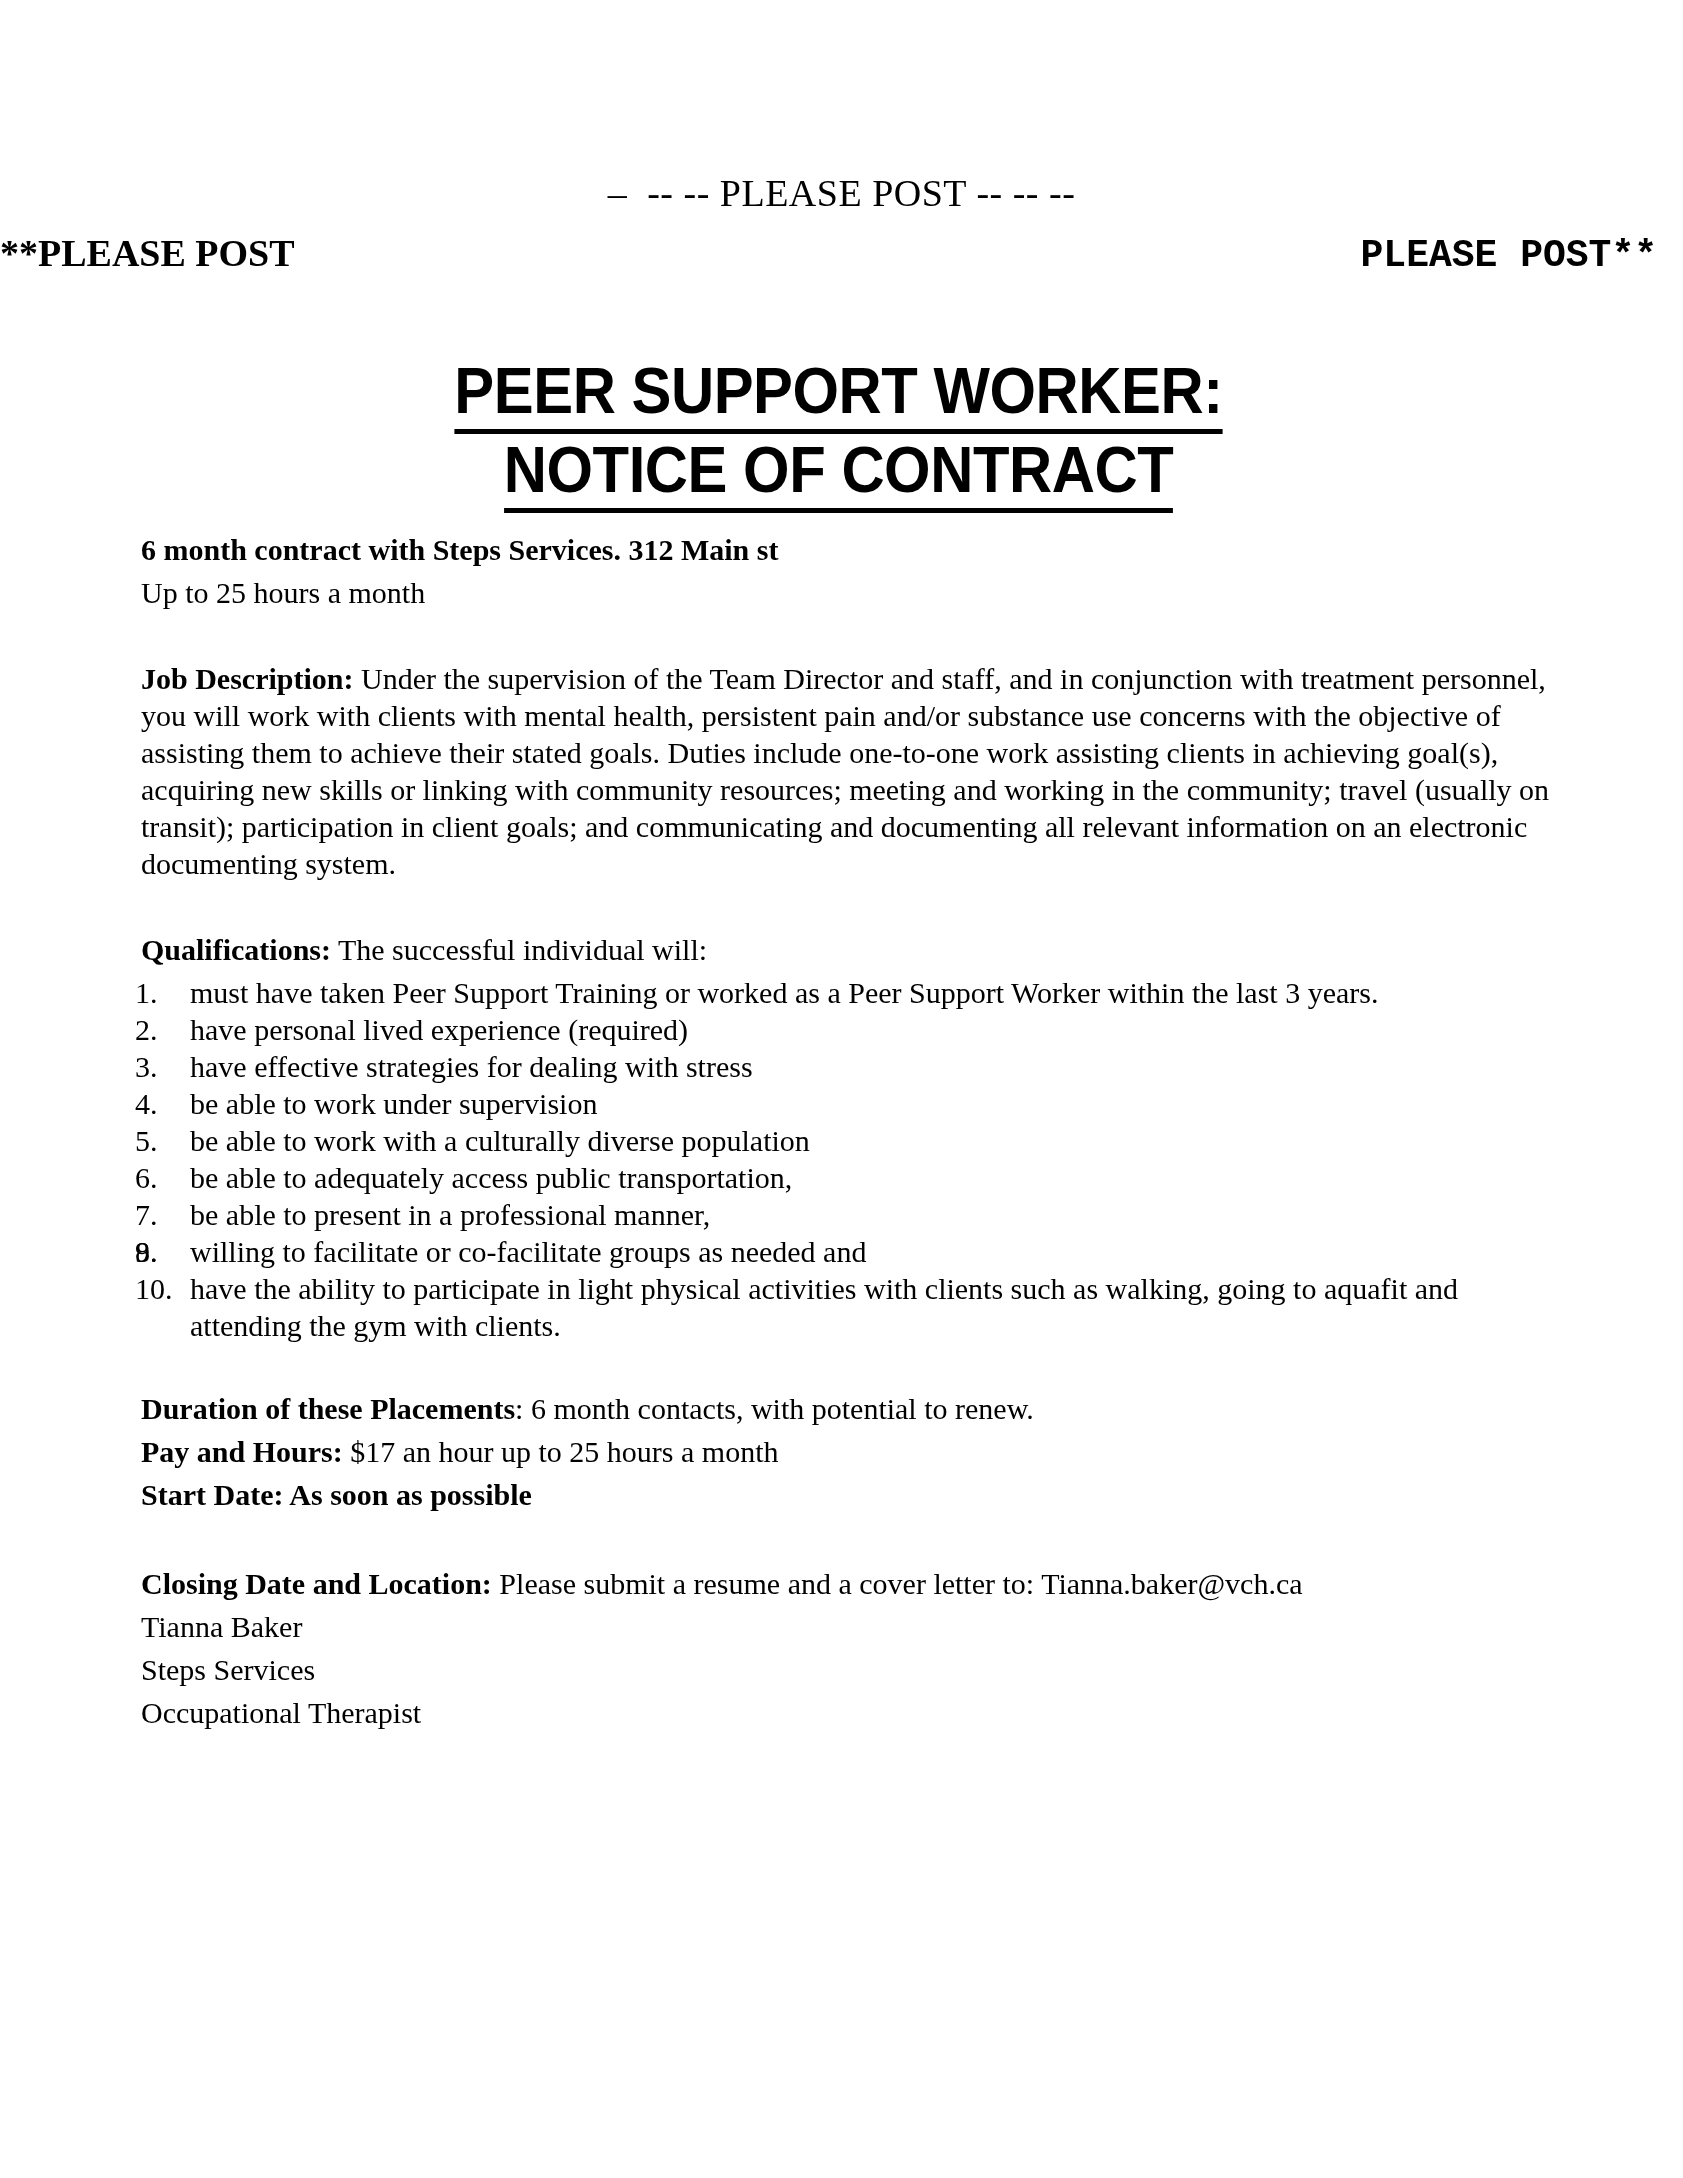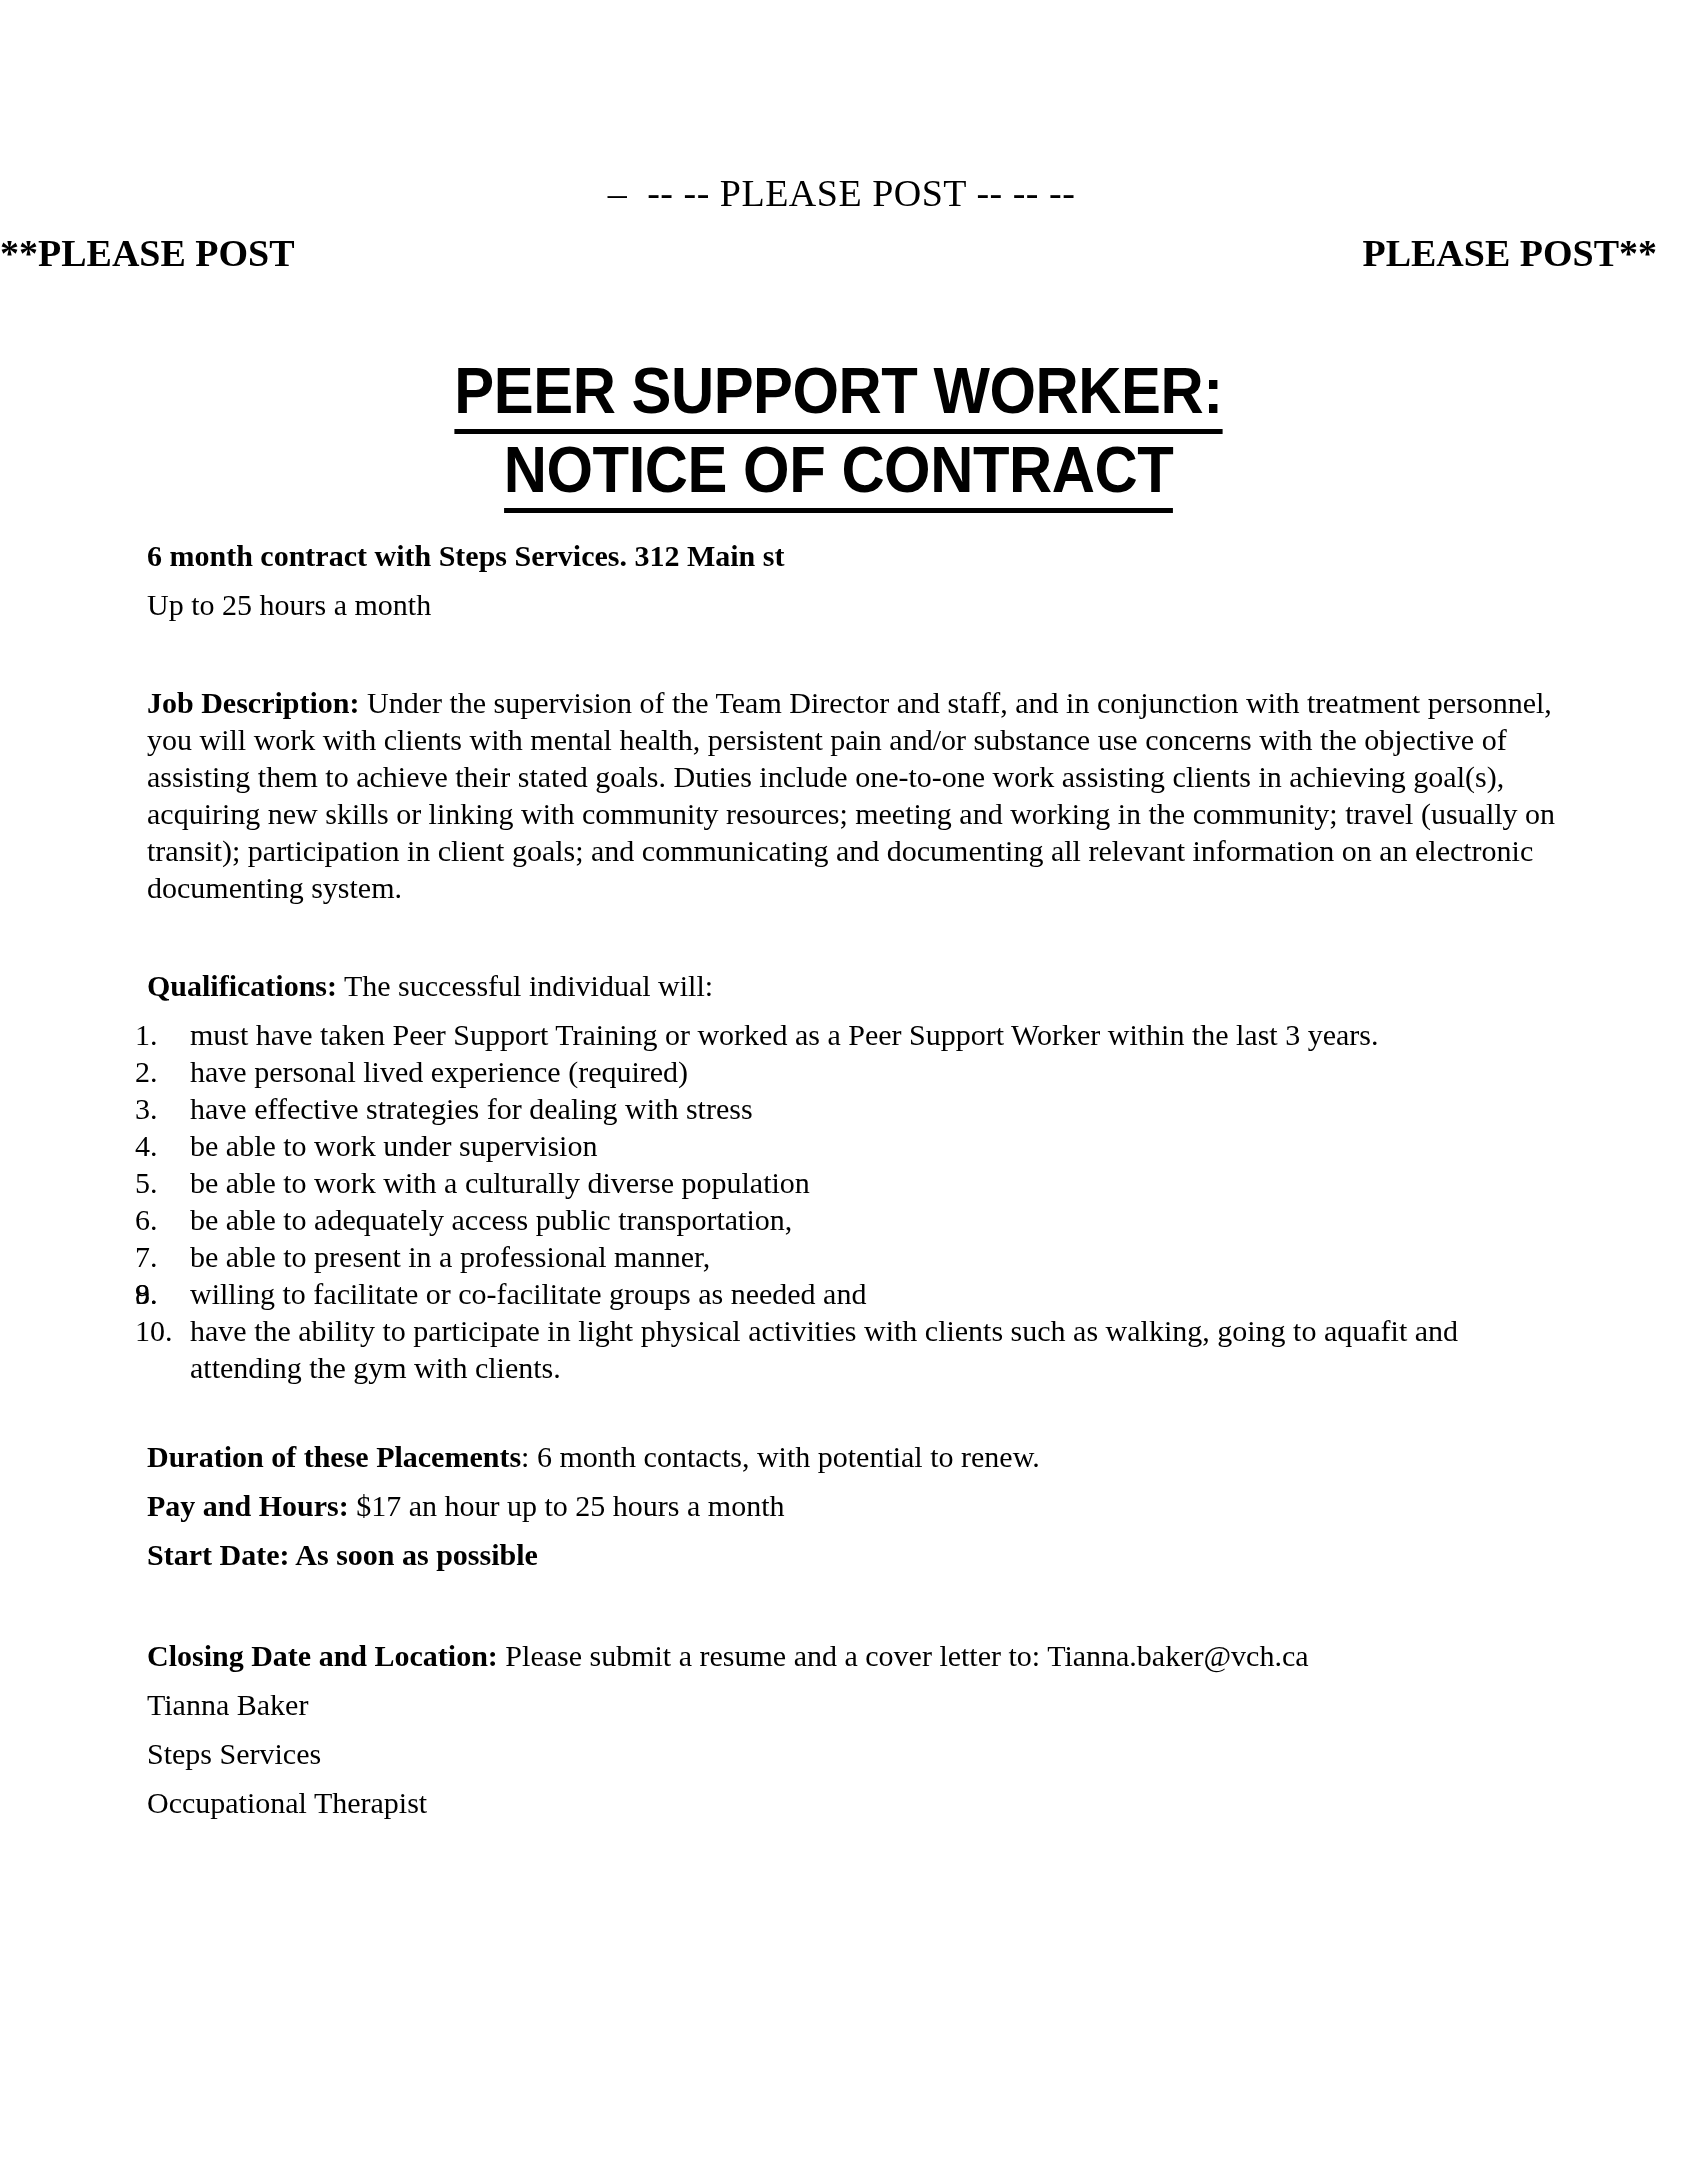--- a/index.html
+++ b/index.html
@@ -53,21 +53,21 @@
     top: 234px;
     display: flex;
     justify-content: space-between;
     align-items: baseline;
     font-weight: bold;
     font-size: 38px;
     line-height: 1;
   }
 
   .post-left { white-space: pre; }
-  .post-right { white-space: pre; padding-right: 26px; }
+  .post-right { white-space: pre; padding-right: 26px; font-family: Liberation Mono, monospace; }
 
   
   .title-block {
     position: absolute;
     left: 0;
     right: 6px;
     top: 319px;
     text-align: center;
     margin-top: 36px;
   }
@@ -93,21 +93,21 @@
   .body-block {
     position: absolute;
     left: 0;
     right: 0;
     top: 525px;
     font-size: 30px;
     line-height: 37px;
   }
 
   p.para {
-    margin: 12px;
+    margin: 6px;
     text-align: left;
   }
 
   .gap-sm { height: 37px; }
   .gap-md { height: 40px; }
 
   b, .b { font-weight: bold; }
 
   
   ol.quals {

